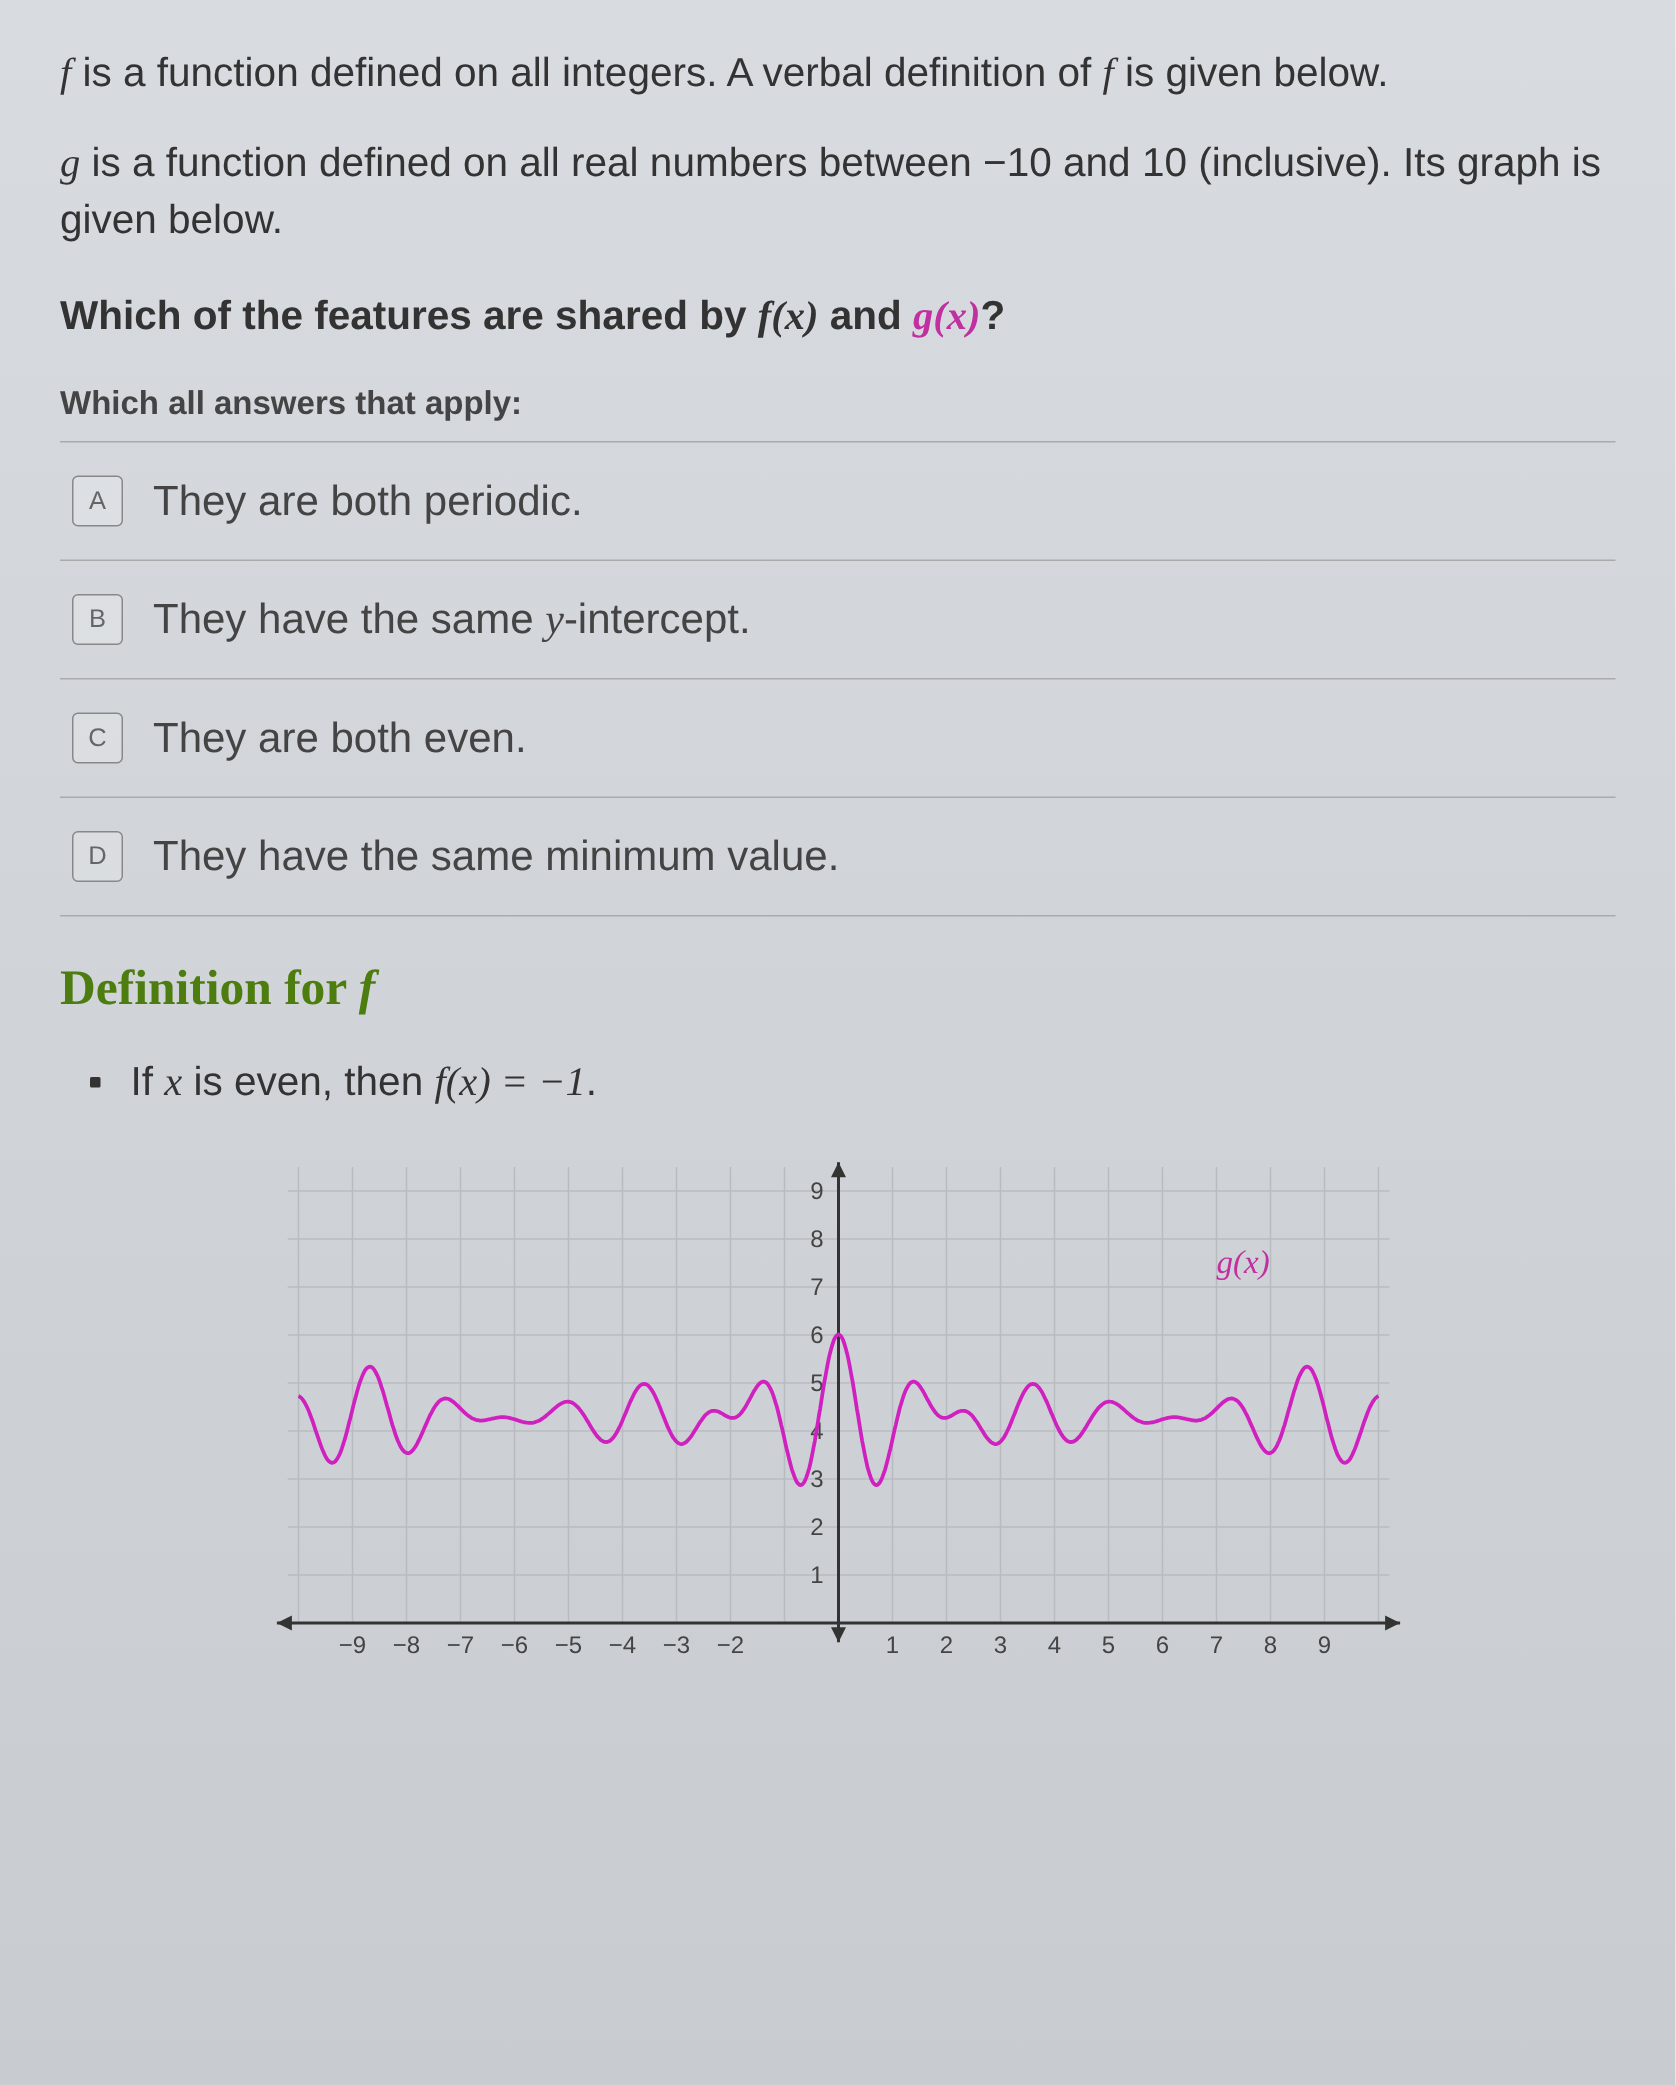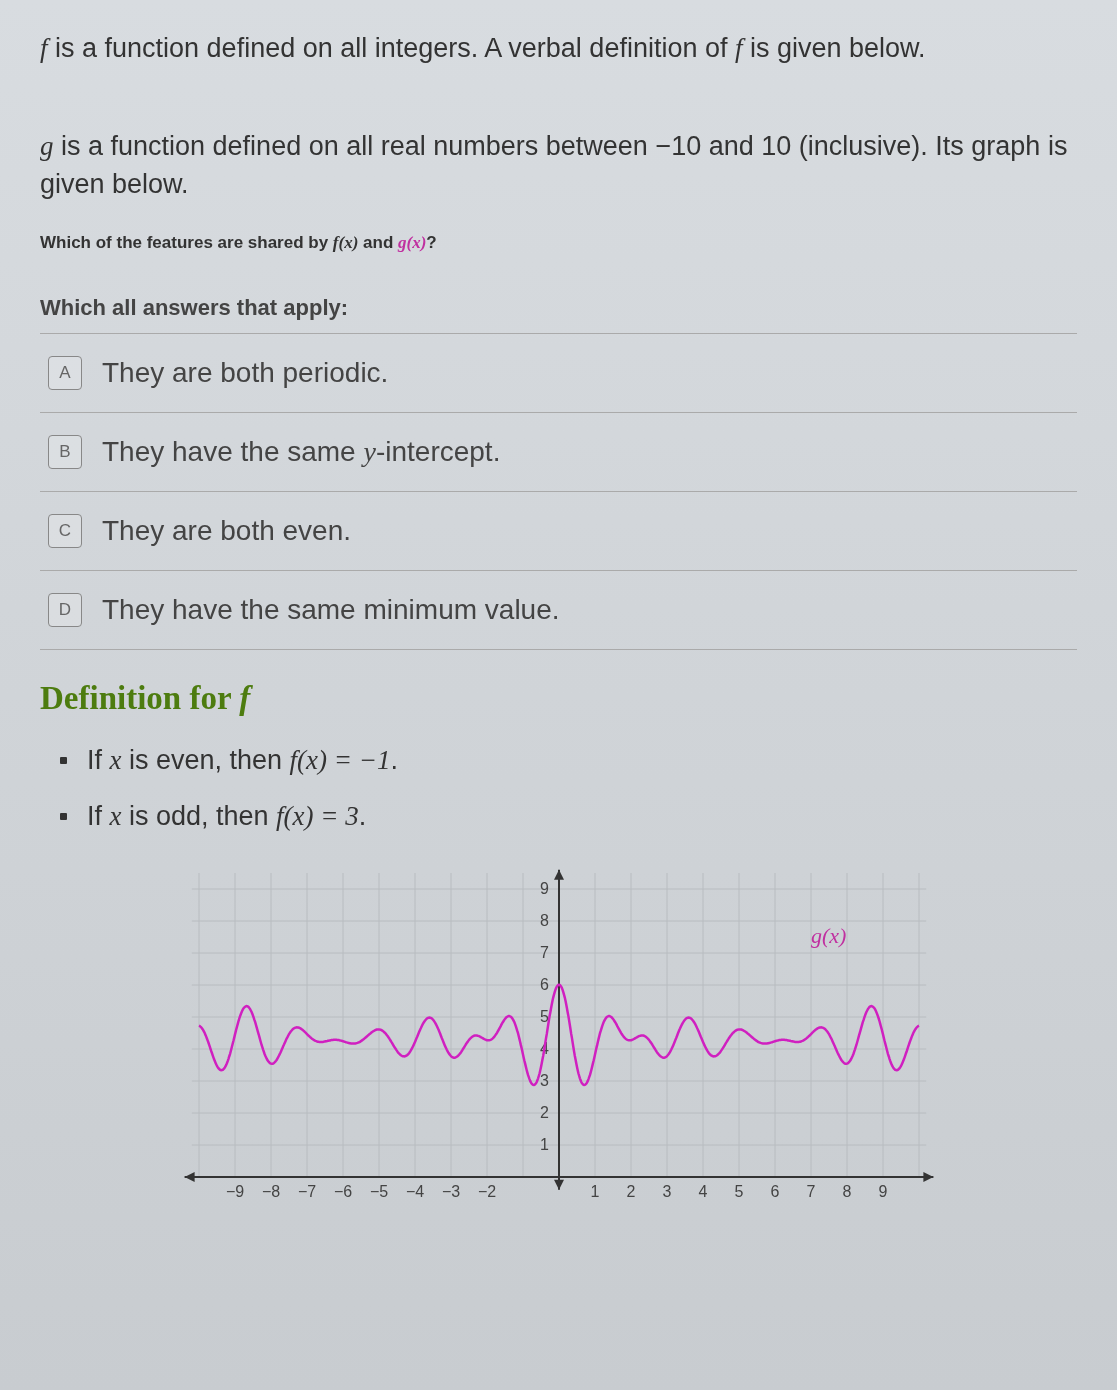--- a/index.html
+++ b/index.html
@@ -9,26 +9,26 @@
     width: 1117px;
     height: 1390px;
     padding: 30px 40px;
     color: #333;
   }
   .para {
     font-size: 27px;
     line-height: 1.4;
     max-width: 1040px;
   }
-  .para.first { margin-bottom: 60px; }
+  .para.first { margin-bottom: 22px; }
   .para.second { margin-bottom: 30px; }
   .question-line {
-    font-size: 17px;
+    font-size: 27px;
     font-weight: bold;
-    margin-bottom: 42px;
+    margin-bottom: 30px;
   }
   .instruction {
     font-size: 22px;
     font-weight: bold;
     margin-bottom: 12px;
     color: #444;
   }
   .choices {
     border-top: 1px solid #aaa;
     margin-bottom: 30px;
@@ -135,26 +135,20 @@
 
 <div class="def-heading">
   <span>Definition for </span><span class="math-f">f</span>
 </div>
 
 <ul class="bullet-list">
   <li class="bullet-item">
     <span class="bullet-dot"></span>
     <span>
       <span>If </span><span class="ital">x</span><span> is even, then </span><span class="math-f">f(x) = −1</span><span>.</span>
-    </span>
-  </li>
-  <li class="bullet-item">
-    <span class="bullet-dot"></span>
-    <span>
-      <span>If </span><span class="ital">x</span><span> is odd, then </span><span class="math-f">f(x) = 3</span><span>.</span>
     </span>
   </li>
 </ul>
 
 <div class="chart-wrap">
   <svg class="chart" width="760" height="360" viewBox="0 0 760 360">
       <line x1="20" y1="320" x2="20" y2="16" class="grid-line"></line>
       <line x1="56" y1="320" x2="56" y2="16" class="grid-line"></line>
       <line x1="92" y1="320" x2="92" y2="16" class="grid-line"></line>
       <line x1="128" y1="320" x2="128" y2="16" class="grid-line"></line>

